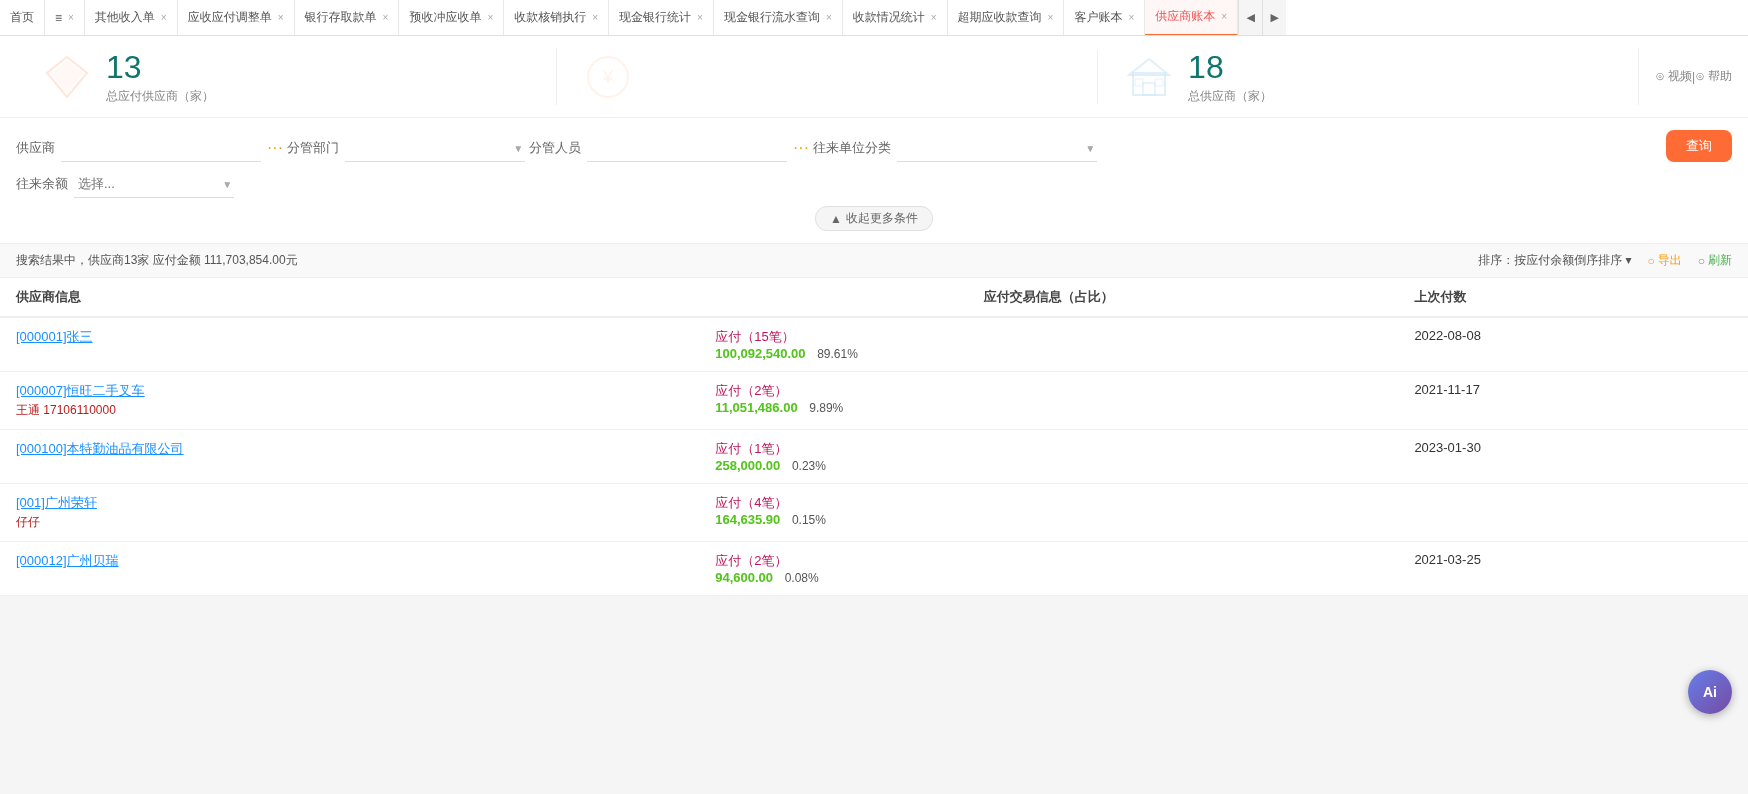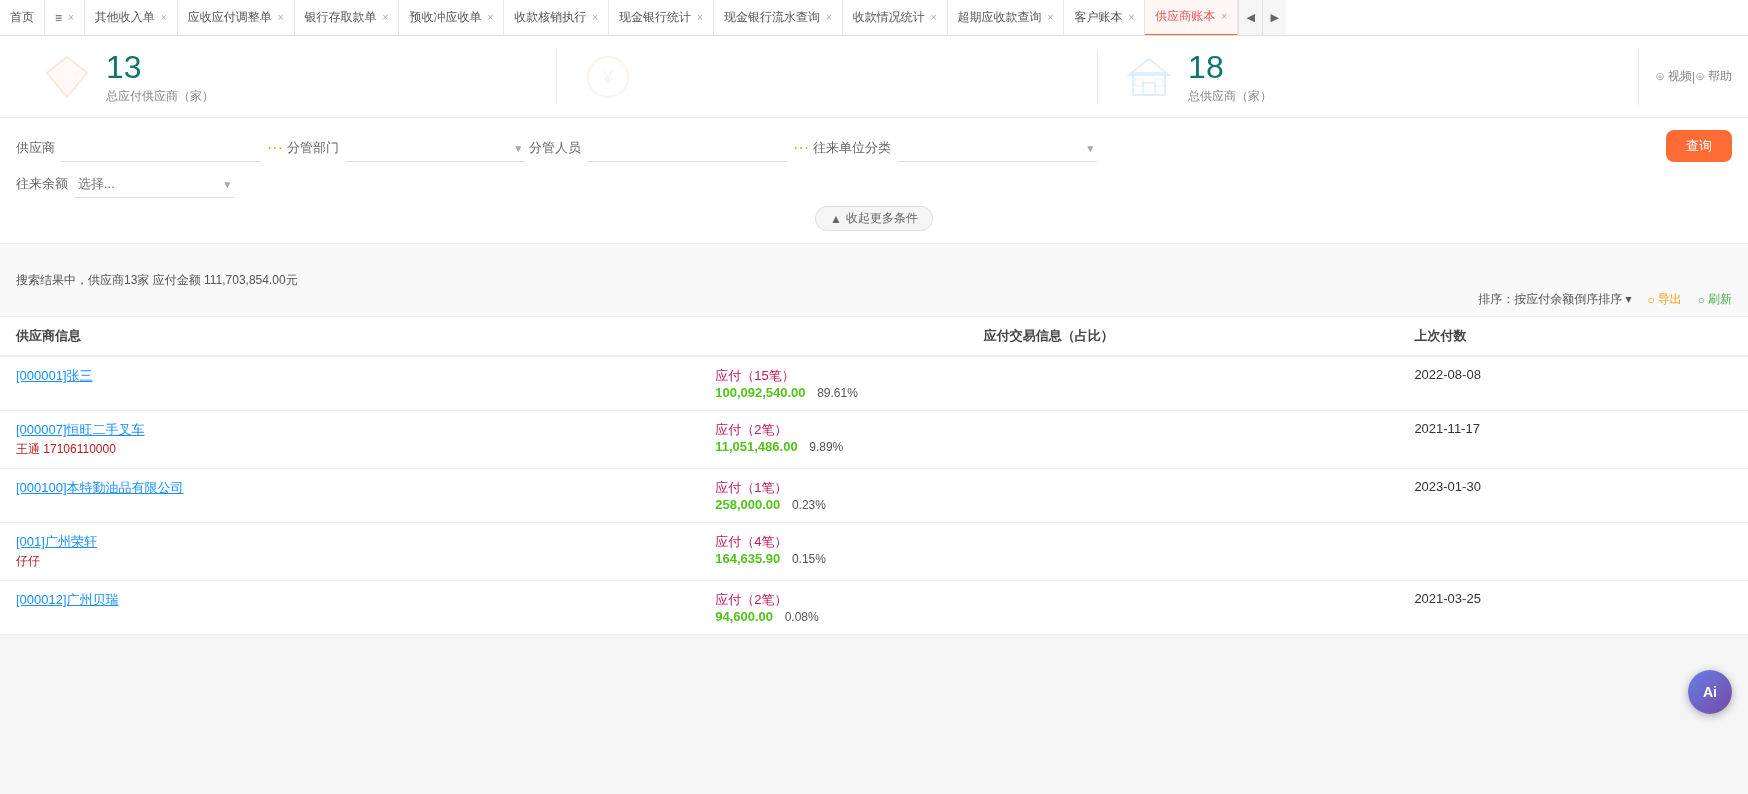--- a/index.html
+++ b/index.html
@@ -181,21 +181,20 @@
       padding: 8px 16px;
       font-size: 12px;
       color: #555;
     }
     .result-bar .result-actions {
       display: flex;
       align-items: center;
       gap: 16px;
       font-size: 12px;
       color: #555;
-      margin-top: 39px;
     }
     .result-actions span { cursor: pointer; }
     .result-actions .export-btn { color: #ff9800; cursor: pointer; display: flex; align-items: center; gap: 3px; }
     .result-actions .refresh-btn { color: #4caf50; cursor: pointer; display: flex; align-items: center; gap: 3px; }
 
     
     .table-container {
       background: #fff;
       overflow-x: auto;
     }

